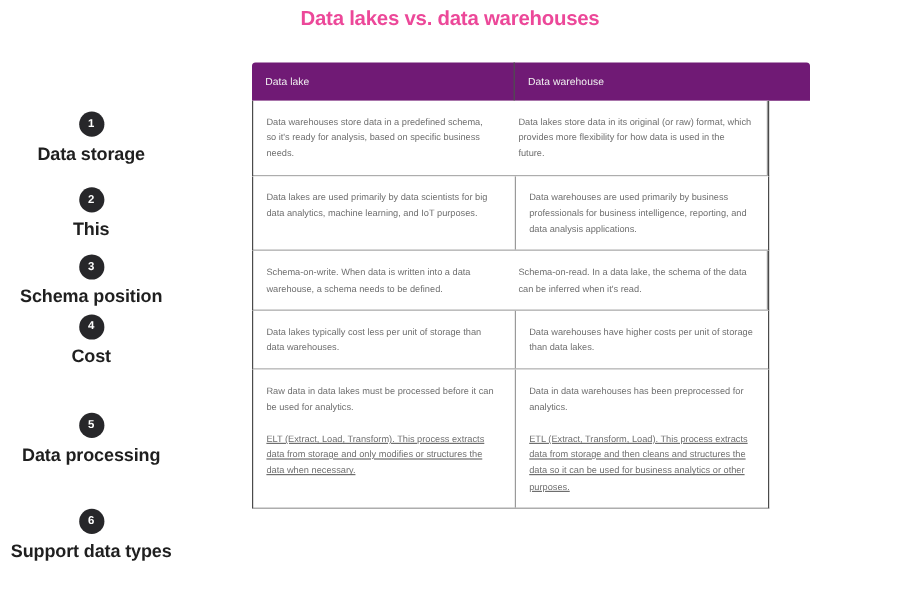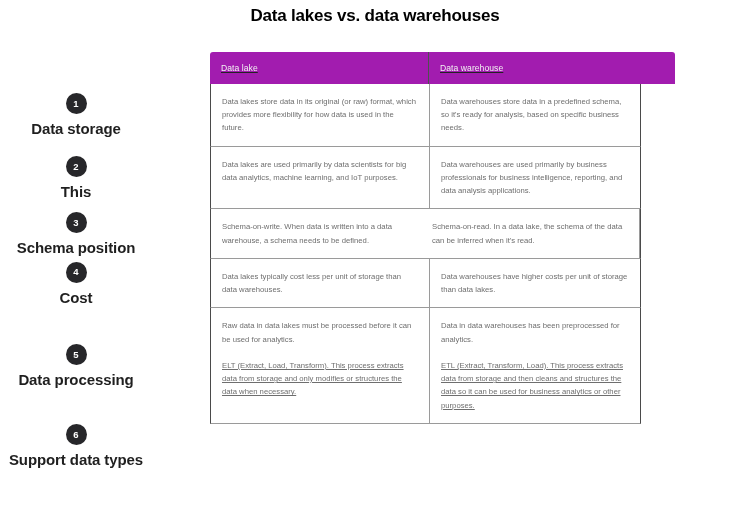--- a/index.html
+++ b/index.html
@@ -19,21 +19,21 @@
   .page-title {
     position: absolute;
     top: 0;
     left: 0;
     width: 750px;
     text-align: center;
     padding-top: 6px;
     font-size: 17px;
     font-weight: bold;
     letter-spacing: -0.2px;
-    color: #000000;
+    color: #ec4899;
   }
 
   
   .compare-wrap {
     position: absolute;
     left: 0;
     top: 52px;
     width: 750px;
   }
 
@@ -125,25 +125,24 @@
     width: 750px;
   }
   .header-spacer {
     width: 210px;
     flex: 0 0 210px;
   }
   .header-bar {
     flex: 1 1 auto;
     margin-right: 75px;
     display: flex;
-    background: #a21caf;
+    background: #701a75;
     border-top-left-radius: 3px;
     border-top-right-radius: 3px;
     box-sizing: border-box;
-    text-decoration: underline;
   }
   .hcell {
     box-sizing: border-box;
     padding: 11px 12px 11px 11px;
     font-size: 8.6px;
     color: #f2f2f2;
     letter-spacing: 0.05px;
   }
   .hcell.left {
     width: 219px;
@@ -170,25 +169,25 @@
     </div>
   </div>
 
   <div id="rows-container">
       <div class="compare-row">
         <div class="rowlabel">
           <div class="badge">1</div>
           <div class="ltext">Data storage</div>
         </div>
         <div class="rowcells">
+          <div class="cell right">
+            <p>Data warehouses store data in a predefined schema, so it's ready for analysis, based on specific business needs.</p>
+          </div>
           <div class="cell left">
             <p>Data lakes store data in its original (or raw) format, which provides more flexibility for how data is used in the future.</p>
-          </div>
-          <div class="cell right">
-            <p>Data warehouses store data in a predefined schema, so it's ready for analysis, based on specific business needs.</p>
           </div>
         </div>
       </div>
       <div class="compare-row">
         <div class="rowlabel">
           <div class="badge">2</div>
           <div class="ltext">This</div>
         </div>
         <div class="rowcells">
           <div class="cell left">

